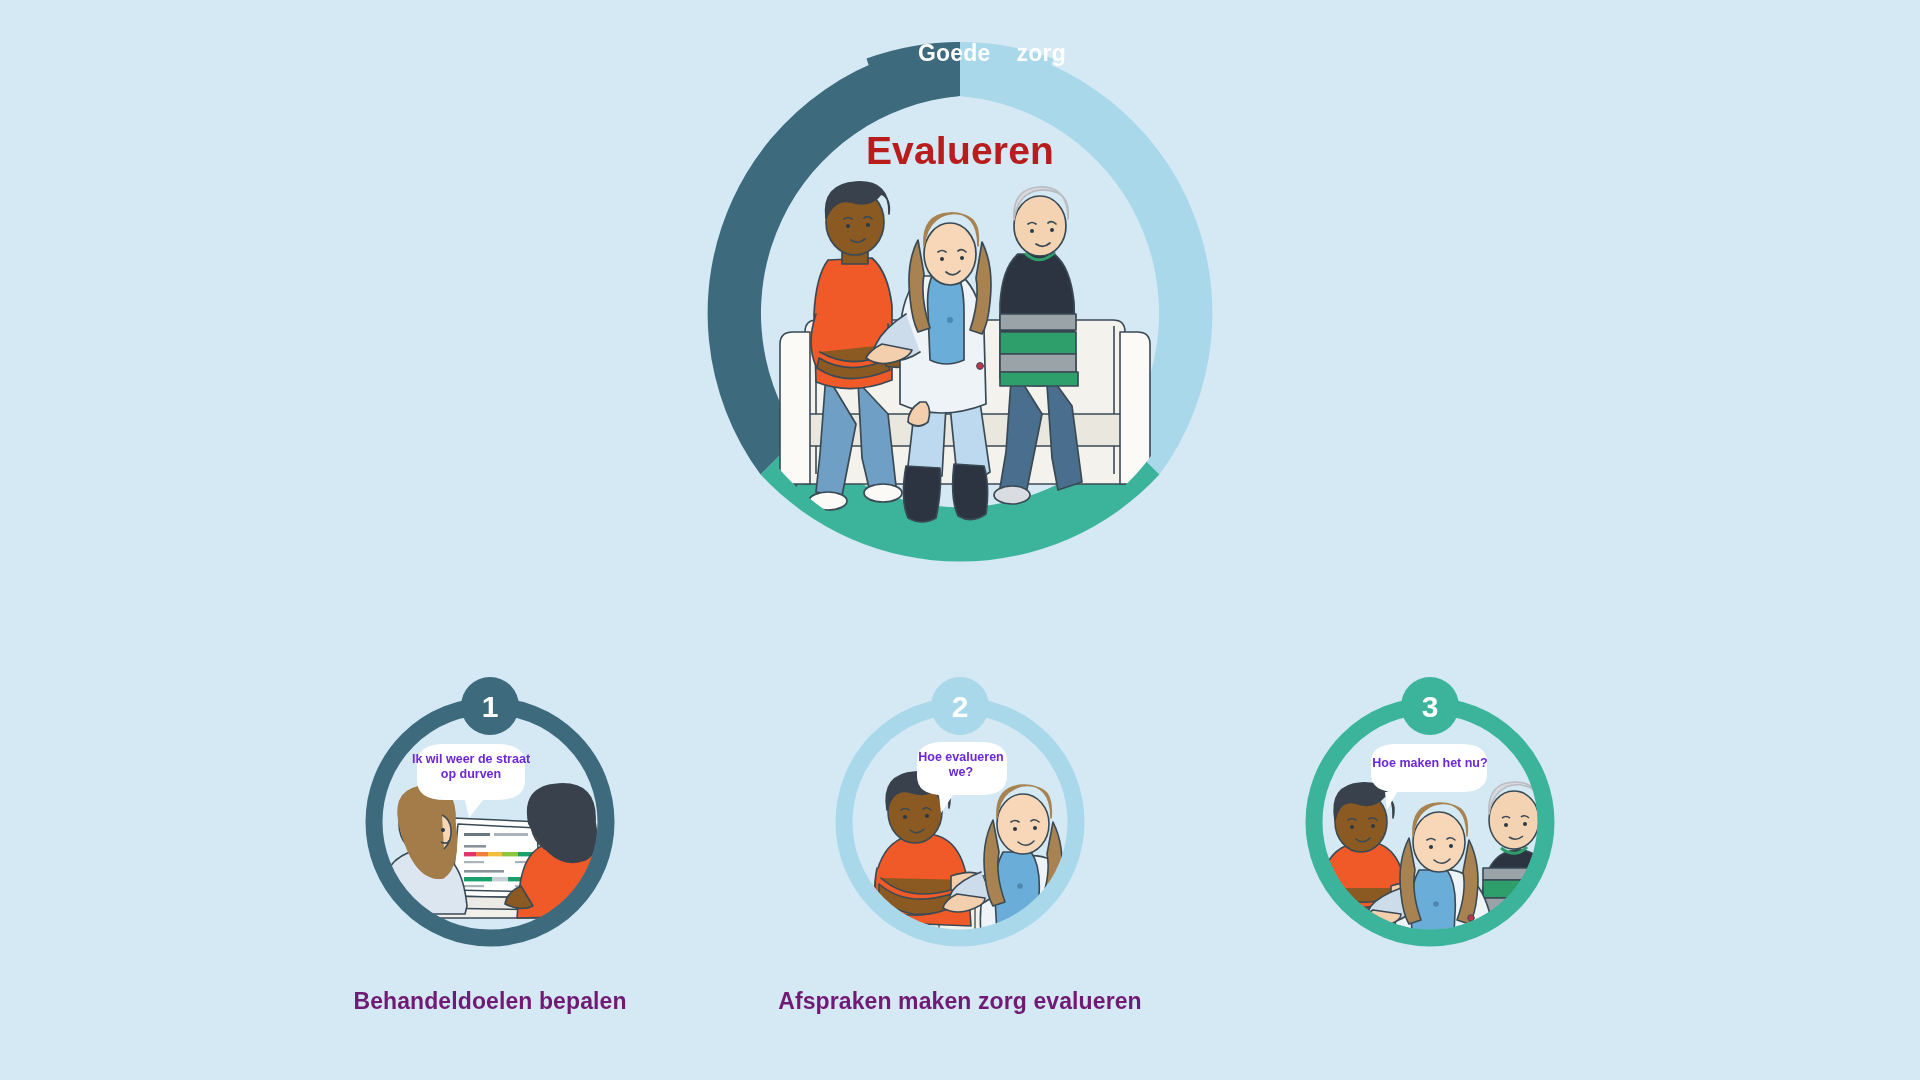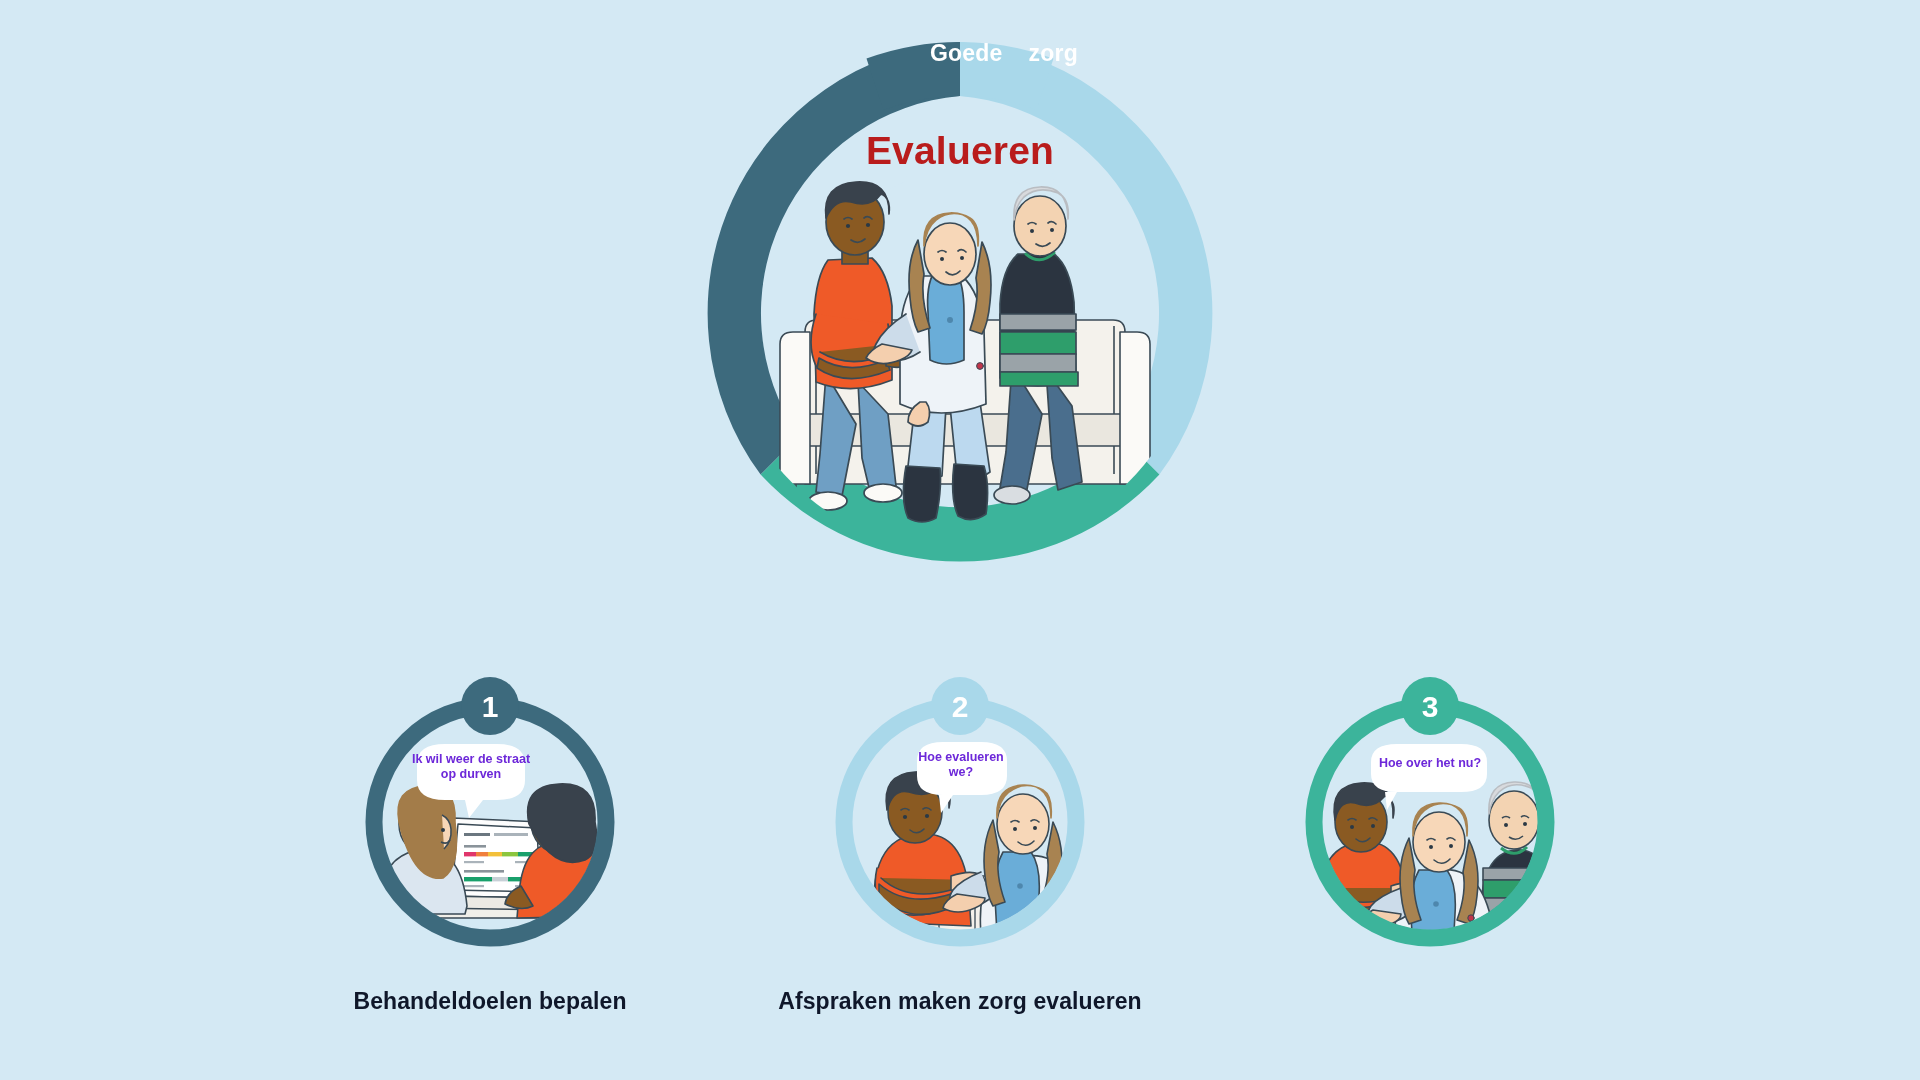--- a/index.html
+++ b/index.html
@@ -26,41 +26,41 @@
   }
   .hero-title .line2 {
     display: block; font-size: 29px; font-weight: 700; color: #2b3945;
     letter-spacing: .1px; margin-top: 3px;
   }
 
   .goede-zorg {
     position: absolute; top: 26px; left: 50%; transform: translateX(-42px);
     font-size: 23px; font-weight: 700; color: #ffffff;
     display: flex; align-items: center; gap: 0; white-space: nowrap;
-    pointer-events: none; letter-spacing: .2px; margin-left: 12px;
+    pointer-events: none; letter-spacing: .2px;
   }
   .goede-zorg .gz-a { padding-right: 13px; }
   .goede-zorg .gz-b { padding-left: 13px; }
 
   
   .steps {
     position: absolute; left: 0; top: 672px; width: 1920px;
     display: flex; justify-content: center; gap: 90px;
   }
   .step { width: 380px; display: flex; flex-direction: column; align-items: center; }
   .circle-card { position: relative; width: 290px; height: 290px; }
   .badge-num {
     position: absolute; left: 50%; transform: translateX(-50%);
     top: 6px; width: 58px; height: 58px;
     display: flex; align-items: center; justify-content: center;
     font-size: 30px; font-weight: 700; color: #fff; pointer-events: none;
   }
   .step-caption {
     margin-top: 26px; font-size: 23px; font-weight: 700;
-    color: #0f172a; text-align: center; letter-spacing: .1px;
+    color: #701a75; text-align: center; letter-spacing: .1px;
   }
   .bubble-txt {
     position: absolute; text-align: center; font-weight: 700;
     color: #6d28d9; pointer-events: none; line-height: 1.18;
   }
 </style>
 </head>
 <body>
 
 <div id="stage">
@@ -394,18 +394,18 @@
           </g>
 
           <circle cx="145" cy="150" r="116" fill="none" stroke="#3cb49b" stroke-width="17"></circle>
           <circle cx="145" cy="34" r="29" fill="#3cb49b"></circle>
 
           <g>
             <path d="M112 72 q-26 0 -26 18 l0 12 q0 18 26 18 l0 0 l-10 18 l-2 -18 l76 0 q26 0 26 -18 l0 -12 q0 -18 -26 -18 Z" fill="#ffffff" stroke="none"></path>
           </g>
         </svg>
         <div class="badge-num">3</div>
-        <div class="bubble-txt" style="left:86px; top:84px; width:118px; font-size:12.5px;">Hoe over het nu?</div>
+        <div class="bubble-txt" style="left:86px; top:84px; width:118px; font-size:12.5px;">Hoe maken het nu?</div>
       </div>
     </div>
 
   </div>
 </div>
 
 </body></html>

